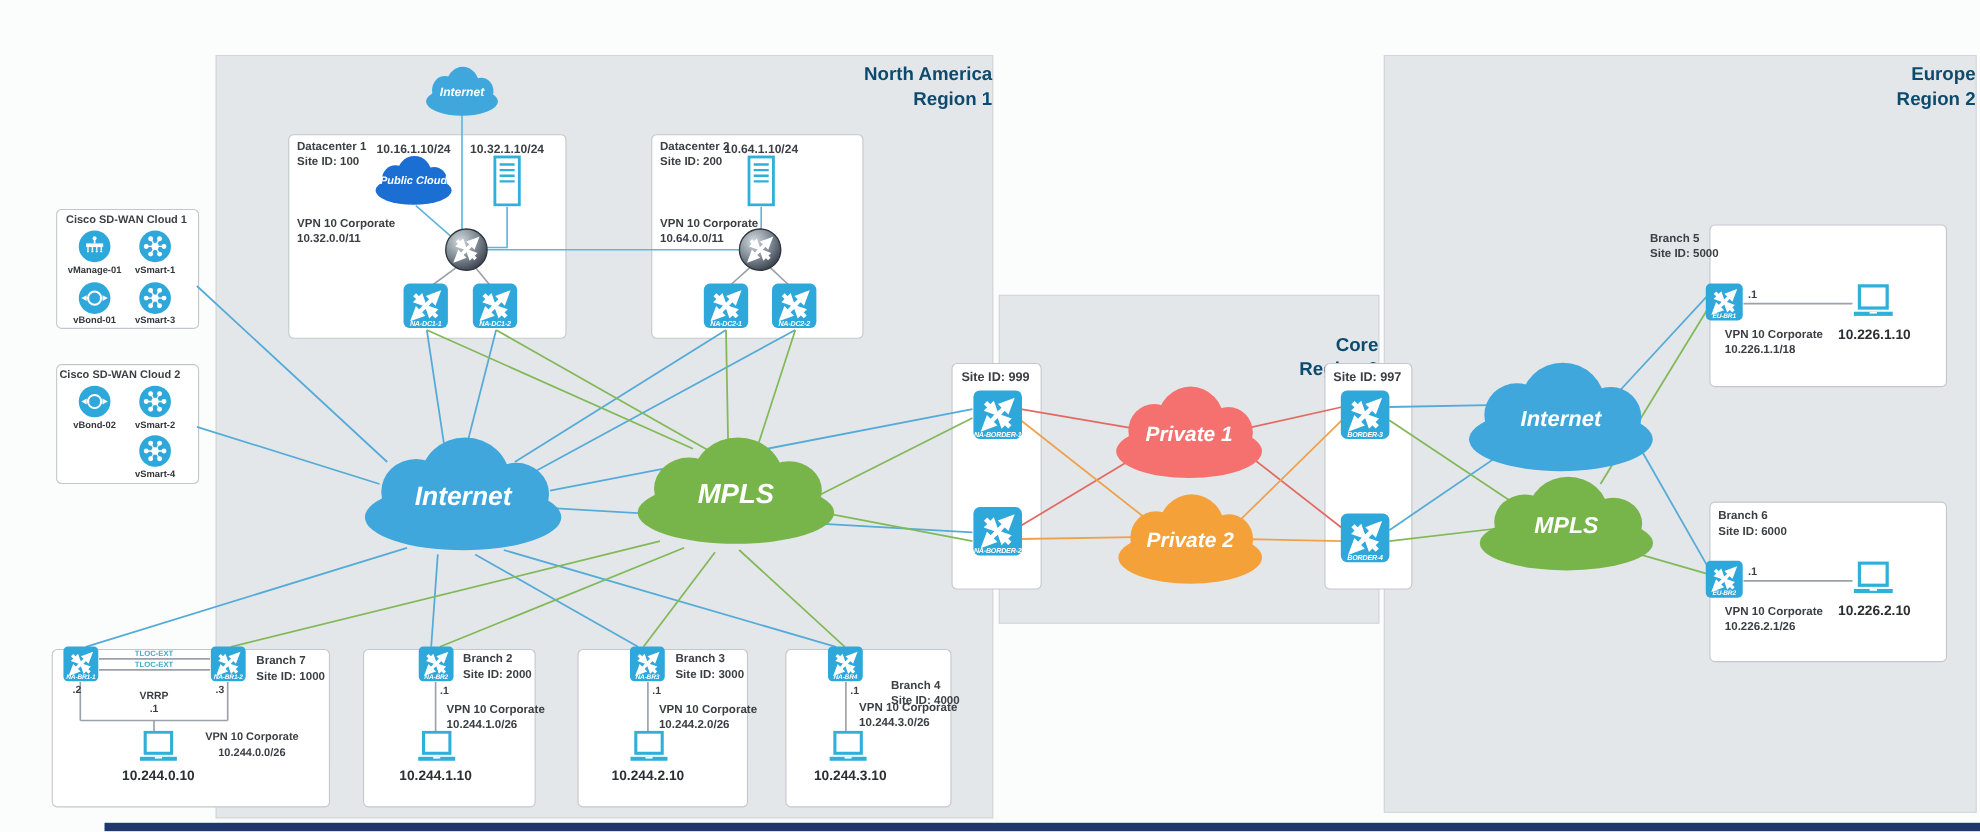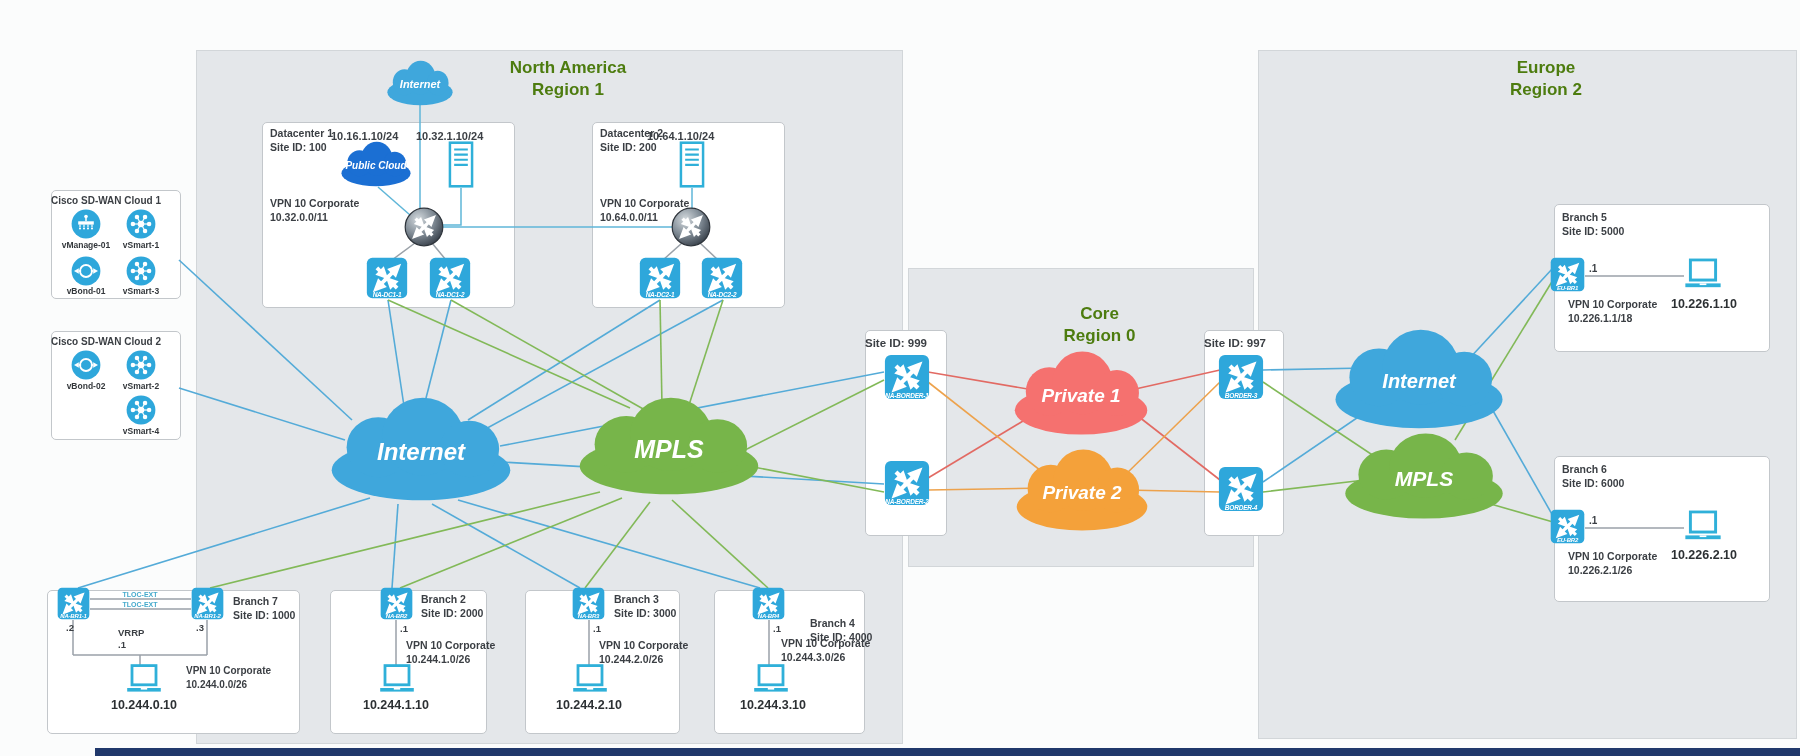--- a/index.html
+++ b/index.html
@@ -1,36 +1,36 @@
 <!DOCTYPE html>
 <html><head>
 <meta charset="utf-8">
 <style>
   html,body{margin:0;padding:0;background:#fbfcfc;}
   #canvas{position:relative;width:1800px;height:756px;overflow:hidden;
           font-family:"Liberation Sans",sans-serif;background:#fbfcfc;}
   .abs{position:absolute;}
   .region{background:#e4e7ea;border:1px solid #d2d6d9;}
-  .region-title{position:absolute;left:0;right:0;text-align:center;font-weight:bold;
-                font-size:17px;color:#4d7c0f;line-height:1.32;padding-left:37px;}
+  .region-title{position:absolute;left:0;right:0;text-align:right;font-weight:bold;
+                font-size:17px;color:#0c4a6e;line-height:1.32;padding-left:37px;}
   .panel{position:absolute;background:#ffffff;border:1px solid #c3c7cb;border-radius:5px;z-index:2;}
   #links{position:absolute;left:0;top:0;z-index:3;pointer-events:none;}
   .node{position:absolute;z-index:4;font-style:italic;}
   .node svg{display:block;width:100%;height:100%;}
   .cloud{color:#3fa7dc;}
   .cloud .cloud-label{position:absolute;left:0;right:0;top:50%;transform:translateY(-38%);
         text-align:center;color:#fff;font-weight:bold;white-space:nowrap;}
   .router{color:#2ea7db;}
   .rlabel{position:absolute;bottom:1px;left:-4px;right:-4px;text-align:center;color:#fff;
           font-weight:bold;font-size:6.5px;white-space:nowrap;letter-spacing:-0.2px;}
   .tt{position:absolute;z-index:5;color:#3b3f44;font-weight:bold;line-height:1.35;}
   .t10{font-size:10.5px;}
   .t11{font-size:11px;}
   .thost{font-size:12.5px;color:#2c3033;text-align:center;}
-  .tcenter{}
+  .tcenter{text-align:center;}
   .ctl-label{position:absolute;z-index:5;font-size:8.5px;font-weight:bold;color:#33373b;
              text-align:center;width:60px;}
   .tloc{position:absolute;z-index:5;font-size:7px;font-weight:bold;color:#45aacc;
         width:60px;text-align:center;}
   .teal{color:#2fb0d9;}
   #bottombar{position:absolute;z-index:6;background:#20386b;}
 </style>
 </head>
 <body>
 
@@ -430,21 +430,21 @@
       </svg>
   <span class="rlabel">BORDER-3</span>
 </div>
 <div class="node router" style="left:1218px;top:466px;width:46px;height:46px;">
   <svg viewBox="0 0 100 100">
         <use href="#sym-router"></use>
       </svg>
   <span class="rlabel">BORDER-4</span>
 </div>
 
-<div class="tt t10" style="left:1562px;top:210px;">
+<div class="tt t10" style="left:1500px;top:210px;">
   <div>Branch 5</div>
       <div>Site ID: 5000</div>
 </div>
 <div class="node router" style="left:1550px;top:257px;width:35px;height:35px;">
   <svg viewBox="0 0 100 100">
         <use href="#sym-router"></use>
       </svg>
   <span class="rlabel" style="font-size:6px;">EU-BR1</span>
 </div>
 <div class="tt" style="left:1589px;top:262px;font-size:10px;">.1</div>

